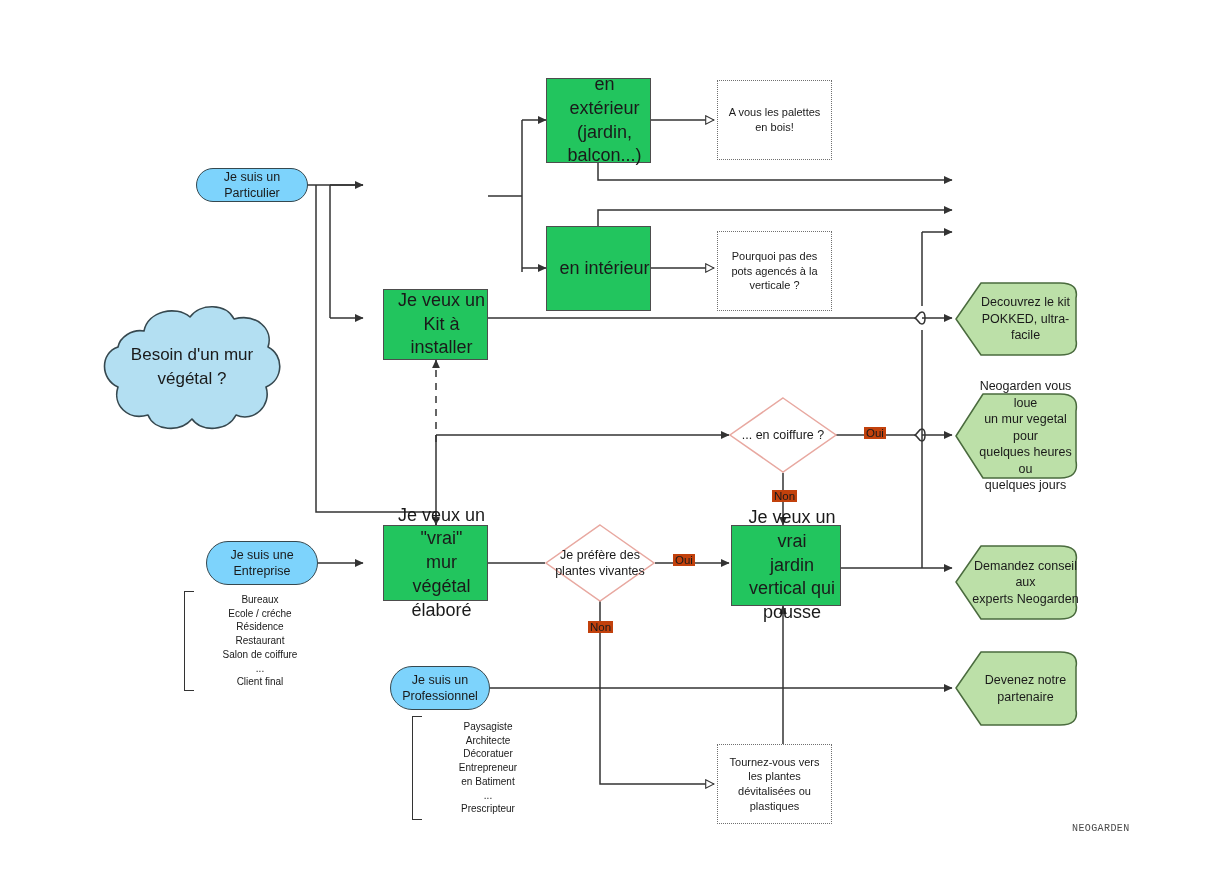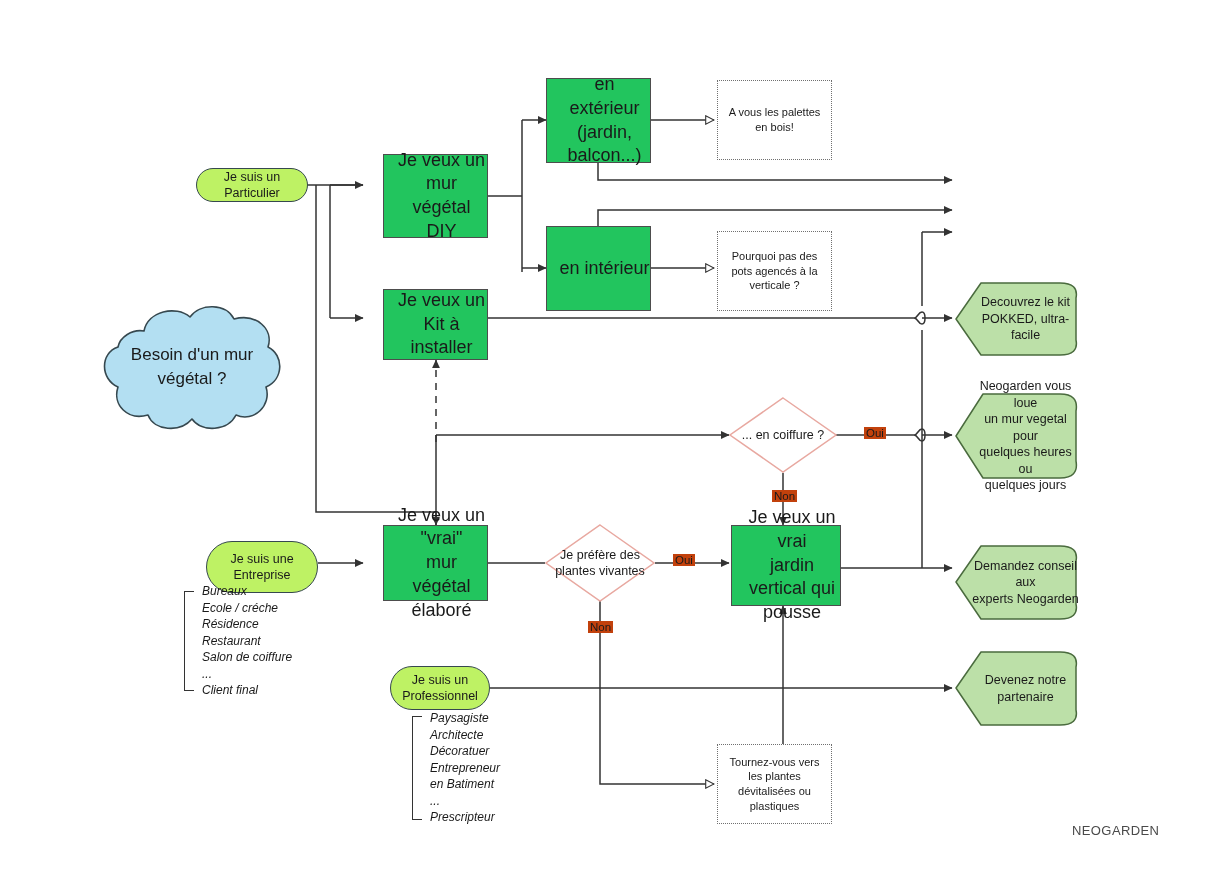--- a/index.html
+++ b/index.html
@@ -36,21 +36,21 @@
     white-space: pre-line;
     z-index: 3;
   }
   .proc {
     background: #22c55e;
     border: 1.3px solid #4d4d4d;
     font-size: 18px;
     padding-left: 12px;
   }
   .term {
-    background: #bef264;
+    background: #7dd3fc;
     border: 1.3px solid #36484f;
     border-radius: 999px;
     font-size: 12.5px;
   }
   .note {
     background: #ffffff;
     border: 1.6px dotted #707070;
     font-size: 11px;
   }
   .hexwrap {
@@ -140,36 +140,36 @@
   }
   .bracketlist .bar {
     width: 9px;
     border-left: 1.3px solid #333;
     border-top: 1.3px solid #333;
     border-bottom: 1.3px solid #333;
     flex: 0 0 auto;
   }
   .bracketlist .items {
     padding-left: 8px;
-    font-size: 12px;
+    font-size: 10px;
     color: #1a1a1a;
     line-height: 1.38;
-    text-align: left;
+    text-align: center;
     display: flex;
     flex-direction: column;
     justify-content: center;
     flex: 1 1 auto;
-    font-style: italic;
   }
   .watermark {
     position: absolute;
-    font-size: 13px;
+    font-size: 10px;
     color: #4a4a4a;
     letter-spacing: 0.4px;
     z-index: 4;
+    font-family: Liberation Mono, monospace;
   }
 </style>
 </head>
 <body>
 
 <div id="canvas">
 
   <svg id="wires" viewBox="0 0 1220 884" xmlns="http://www.w3.org/2000/svg">
     <defs>
       <marker id="arrow" markerWidth="9" markerHeight="9" refX="8" refY="4.5" orient="auto" markerUnits="userSpaceOnUse">
@@ -250,34 +250,30 @@
                C4,82 4,56 22,50 C24,40 36,32 48,34 Z" fill="#b3dff2" stroke="#36484f" stroke-width="1.6" stroke-linejoin="round"></path>
     </svg>
     <div class="cloudlabel">Besoin d'un mur
 végétal ?</div>
   </div>
 
   <div class="node term" style="left:196px; top:168px; width:112px; height:34px;">
     <span>Je suis un Particulier</span>
   </div>
 
-  <div class="node term" style="left:206px; top:541px; width:112px; height:52px;">
+  <div class="node term" style="left:206px; top:541px; width:112px; height:44px;">
     <span>Je suis une
 Entreprise</span>
   </div>
 
   <div class="node term" style="left:390px; top:666px; width:100px; height:44px;justify-content:center;">
     <span>Je suis un
 Professionnel</span>
   </div>
 
-  <div class="node proc" style="left:383px; top:154px; width:105px; height:84px;">
-    <span>Je veux un mur
-végétal DIY</span>
-  </div>
 
   <div class="node proc" style="left:546px; top:78px; width:105px; height:85px;">
     <span>en extérieur
 (jardin, balcon...)</span>
   </div>
 
   <div class="node proc" style="left:546px; top:226px; width:105px; height:85px;">
     <span>en intérieur</span>
   </div>
 

